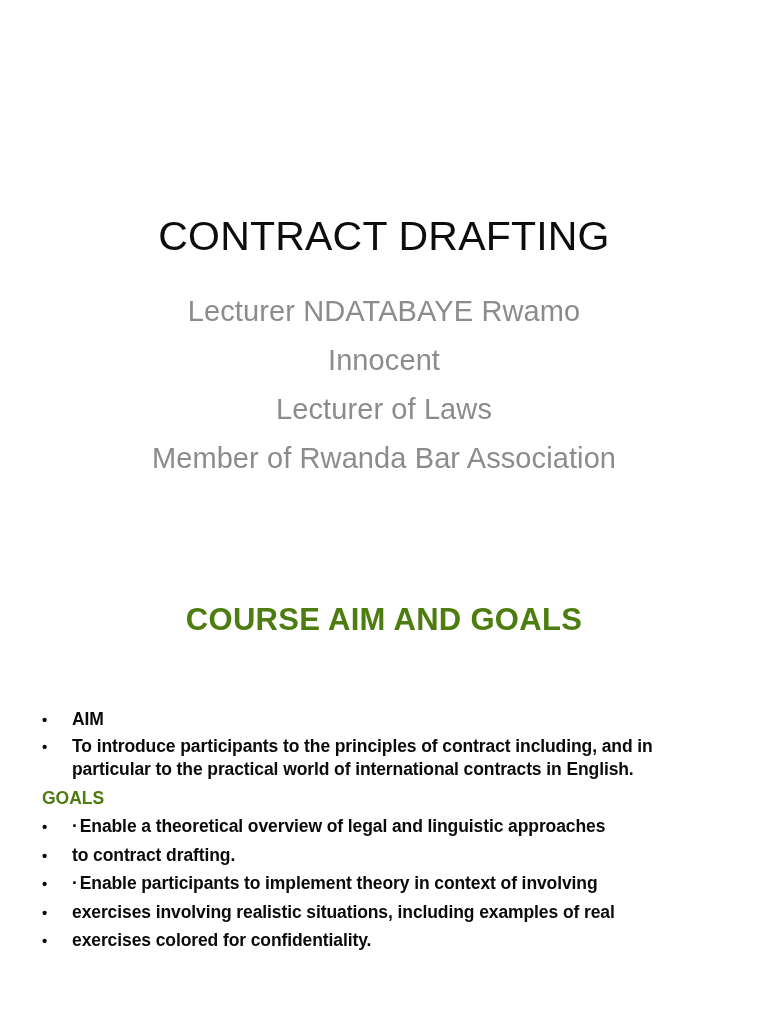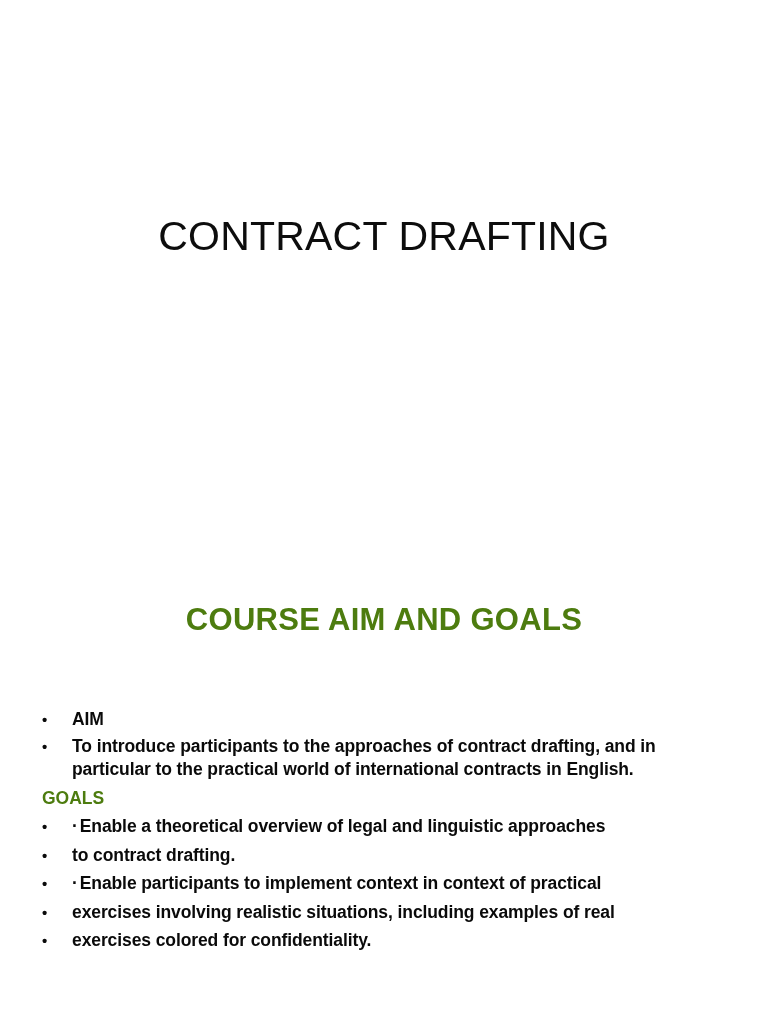--- a/index.html
+++ b/index.html
@@ -102,50 +102,56 @@
 </style>
 </head>
 <body>
 
 <div class="slide">
 
   <div class="title-block">
     <div class="deck-title">CONTRACT DRAFTING</div>
   </div>
 
+  <div class="subtitle-block">
+    <div class="subtitle-line">Lecturer NDATABAYE Rwamo</div>
+    <div class="subtitle-line">Innocent</div>
+    <div class="subtitle-line">Lecturer of Laws</div>
+    <div class="subtitle-line">Member of Rwanda Bar Association</div>
+  </div>
 
   <div class="section-heading">COURSE AIM AND GOALS</div>
 
   <div class="body-block">
 
     <div class="row tight">
       <span class="marker">•</span>
       <span class="row-text">AIM</span>
     </div>
 
     <div class="row">
       <span class="marker">•</span>
-      <span class="row-text">To introduce participants to the approaches of contract drafting, and in particular to the practical world of international contracts in English.</span>
+      <span class="row-text">To introduce participants to the principles of contract including, and in particular to the practical world of international contracts in English.</span>
     </div>
 
     <div class="plain-row">GOALS</div>
 
     <div class="row">
       <span class="marker">•</span>
       <span class="row-text"><span class="dot-prefix">·</span><span>Enable a theoretical overview of legal and linguistic approaches</span></span>
     </div>
 
     <div class="row">
       <span class="marker">•</span>
       <span class="row-text">to contract drafting.</span>
     </div>
 
     <div class="row">
       <span class="marker">•</span>
-      <span class="row-text"><span class="dot-prefix">·</span><span>Enable participants to implement context in context of practical</span></span>
+      <span class="row-text"><span class="dot-prefix">·</span><span>Enable participants to implement theory in context of involving</span></span>
     </div>
 
     <div class="row">
       <span class="marker">•</span>
       <span class="row-text">exercises involving realistic situations, including examples of real</span>
     </div>
 
     <div class="row">
       <span class="marker">•</span>
       <span class="row-text">exercises colored for confidentiality.</span>

